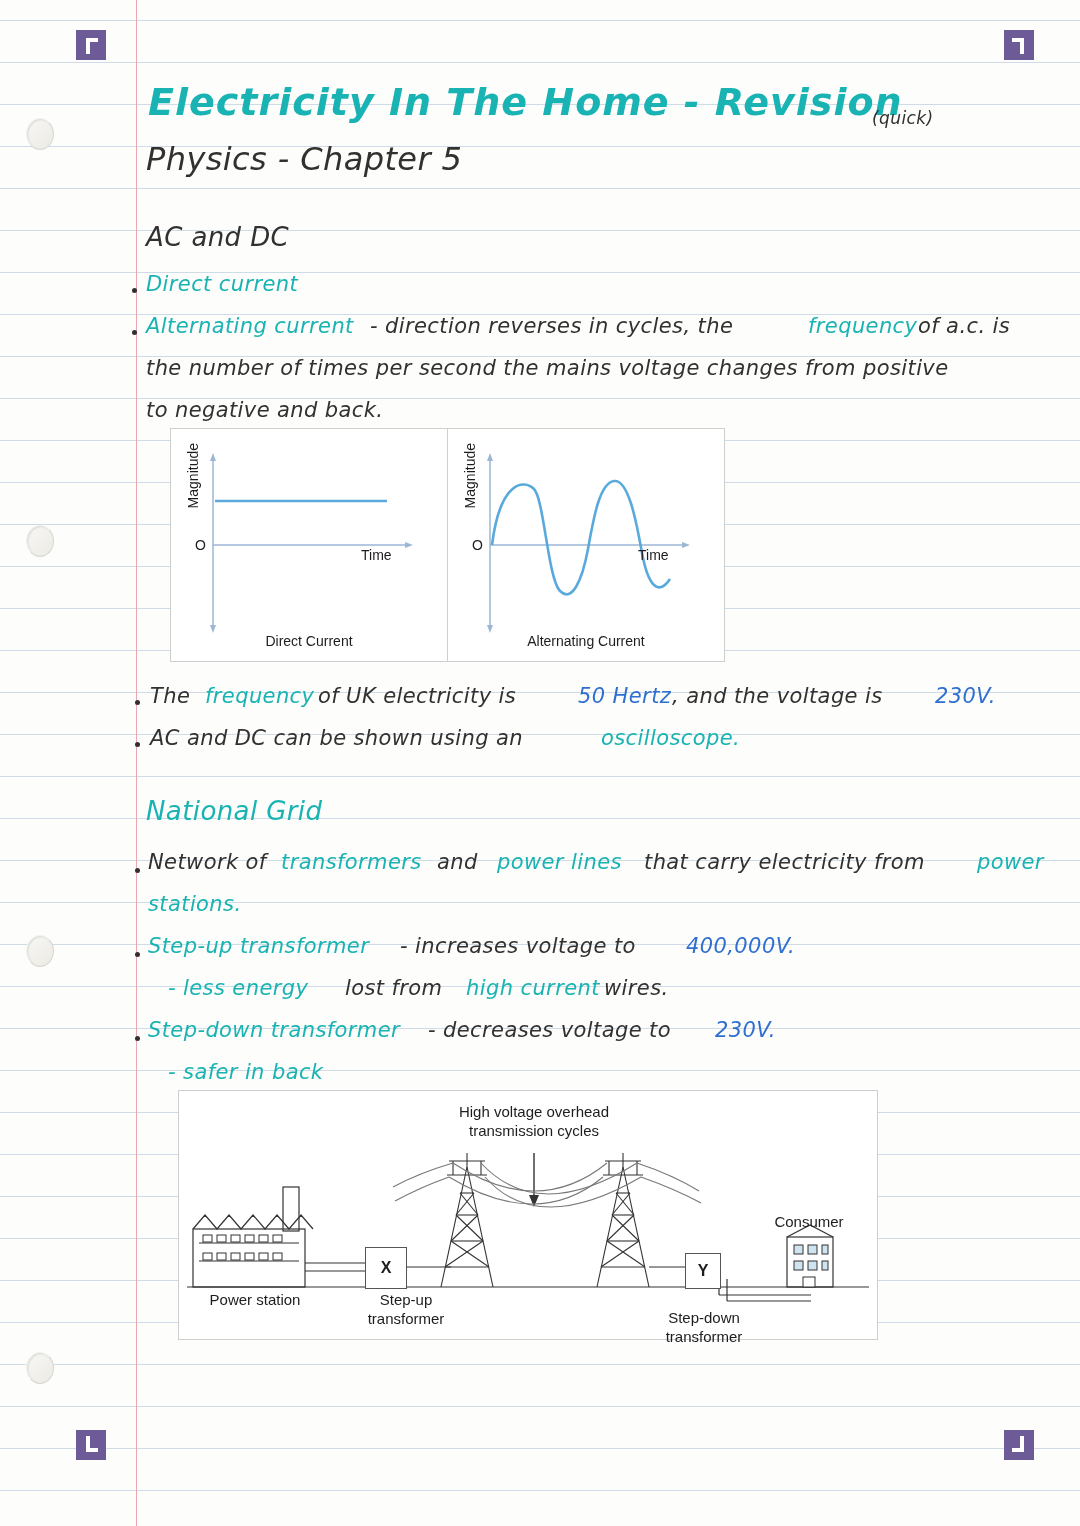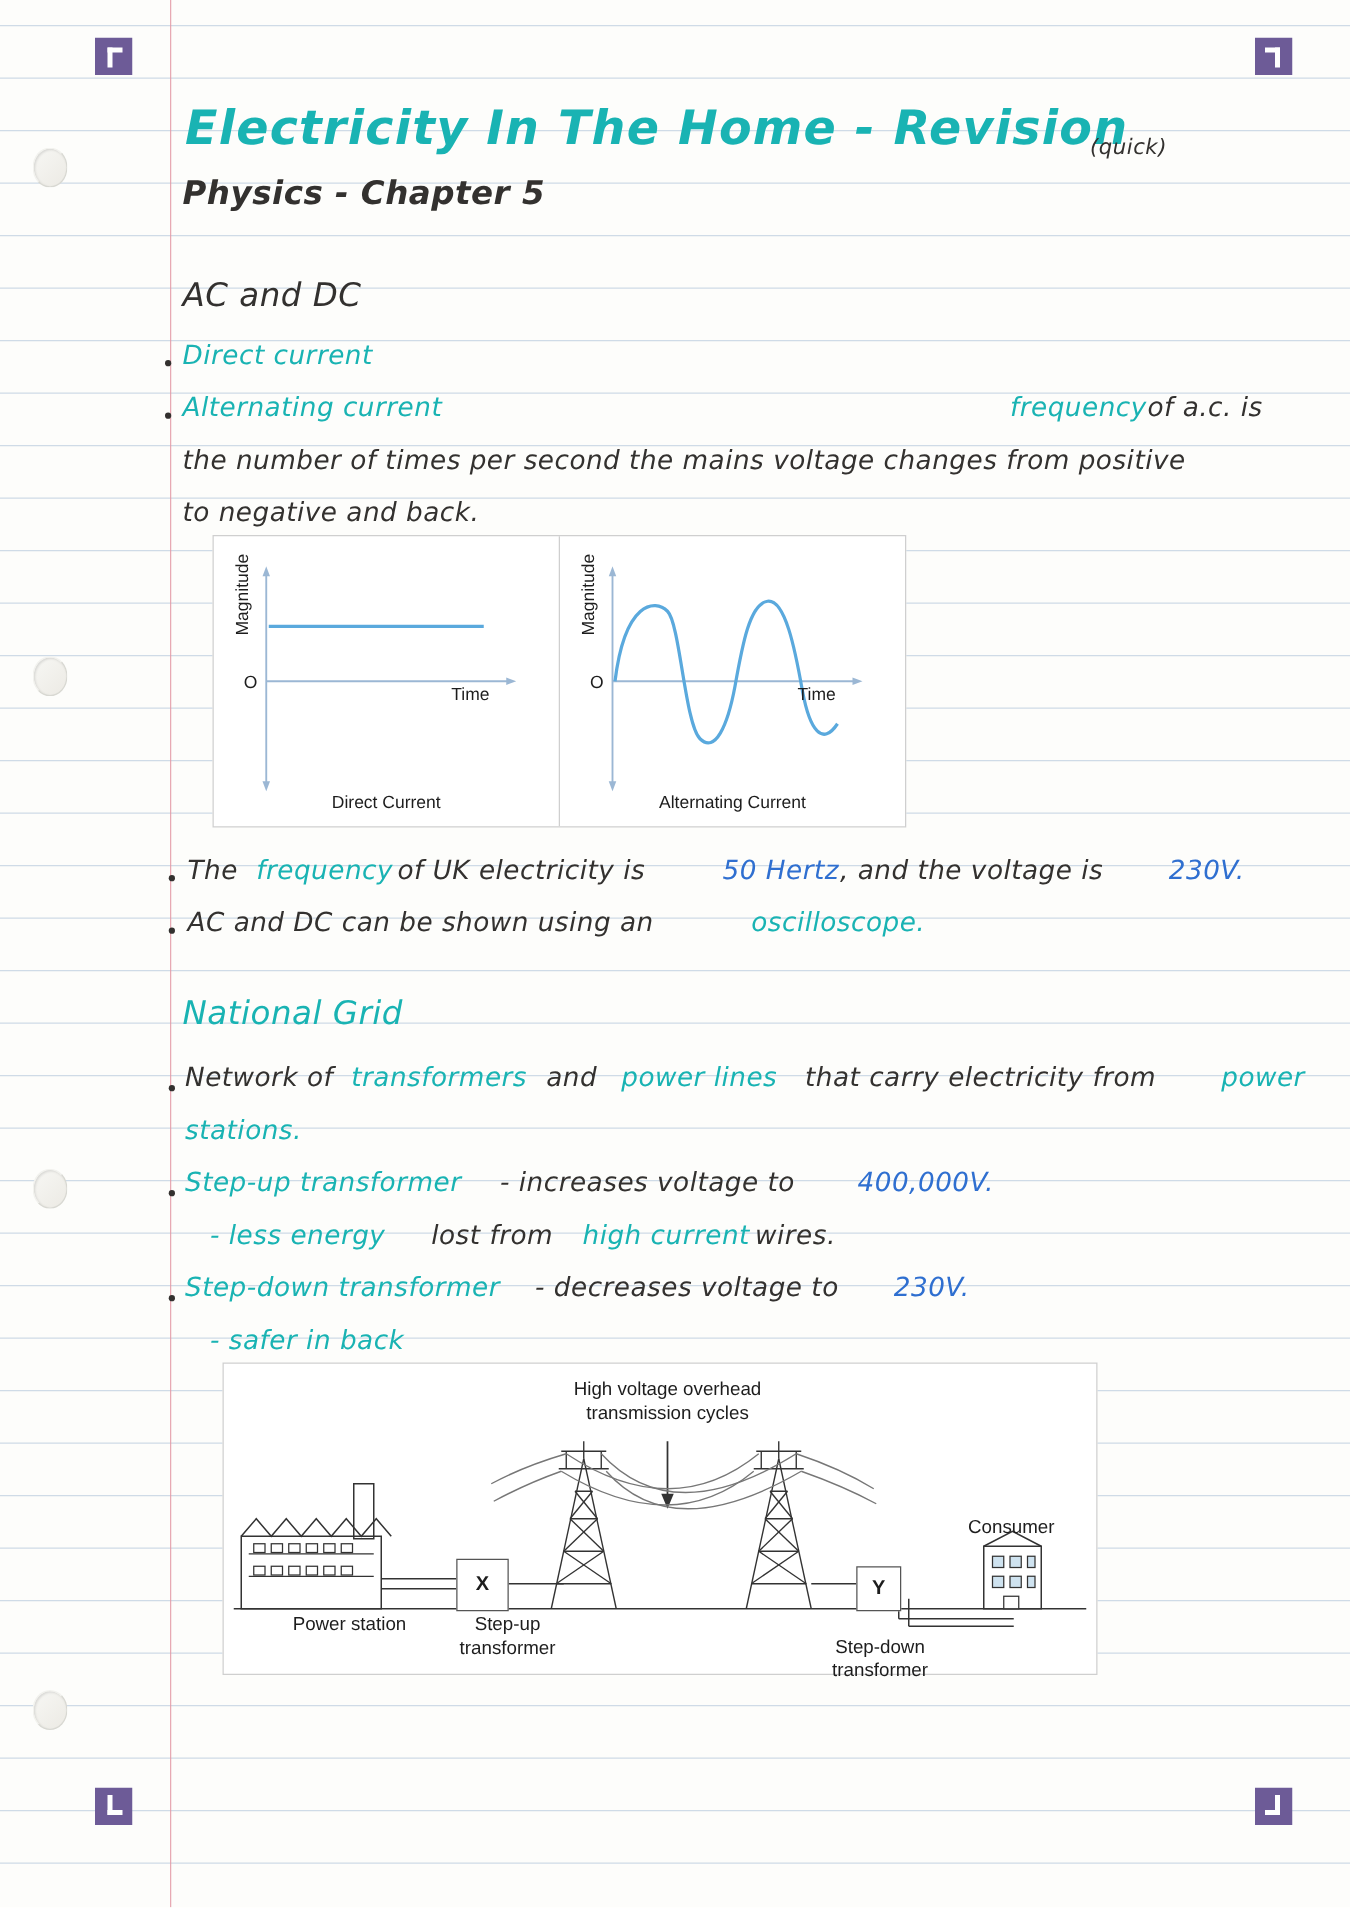--- a/index.html
+++ b/index.html
@@ -75,23 +75,23 @@
     font-style: italic;
     font-weight: 600;
     letter-spacing: 1px;
   }
   .title-small {
     font-size: 17px;
     font-style: italic;
     font-weight: 400;
   }
   .subtitle {
-    font-size: 26px;
+    font-size: 32px;
     font-style: italic;
-    font-weight: 700;
+    font-weight: 400;
   }
   .heading {
     font-size: 26px;
     font-style: italic;
     font-weight: 500;
   }
   .body {
     font-size: 21px;
     font-style: italic;
     font-weight: 400;
@@ -270,20 +270,21 @@
   <div class="hw title-small ink-dark" style="left:872px; top:108px">(quick)</div>
   <div class="hw subtitle ink-dark" style="left:146px; top:140px">Physics - Chapter 5</div>
 
   <div class="hw heading ink-dark" style="left:146px; top:222px">AC and DC</div>
 
   <div class="bullet-dot" style="left:132px; top:288px"></div>
   <div class="hw body ink-teal" style="left:146px; top:272px">Direct current</div>
 
   <div class="bullet-dot" style="left:132px; top:330px"></div>
   <div class="hw body ink-teal" style="left:146px; top:314px">Alternating current</div>
+  <div class="hw body ink-dark" style="left:370px; top:314px">- direction reverses in cycles, the</div>
   <div class="hw body ink-teal" style="left:808px; top:314px">frequency</div>
   <div class="hw body ink-dark" style="left:918px; top:314px">of a.c. is</div>
   <div class="hw body ink-dark" style="left:146px; top:356px">the number of times per second the mains voltage changes from positive</div>
   <div class="hw body ink-dark" style="left:146px; top:398px">to negative and back.</div>
 
   <div class="fig-graphs">
     <div class="half">
       <div class="axis-y-label">Magnitude</div>
       <svg width="100%" height="100%" viewBox="0 0 276 232" preserveAspectRatio="none">
         <line x1="42" y1="28" x2="42" y2="200" stroke="#9bb7d4" stroke-width="1.5"></line>
@@ -462,21 +463,21 @@
       </g>
     </svg>
 
     <div class="fg-box" style="left:186px; top:156px; width:40px; height:40px;">
       <span>X</span>
     </div>
     <div class="fg-box" style="left:506px; top:162px; width:34px; height:34px;">
       <span>Y</span>
     </div>
 
-    <div class="fg-label" style="left:6px; top:200px; width:140px;text-align:right;">Power station</div>
+    <div class="fg-label" style="left:6px; top:200px; width:140px;">Power station</div>
     <div class="fg-label" style="left:152px; top:200px; width:150px;">
       <span>Step-up</span><br>
       <span>transformer</span>
     </div>
     <div class="fg-label" style="left:450px; top:218px; width:150px;">
       <span>Step-down</span><br>
       <span>transformer</span>
     </div>
     <div class="fg-label" style="left:570px; top:122px; width:120px;">Consumer</div>
   </div>

